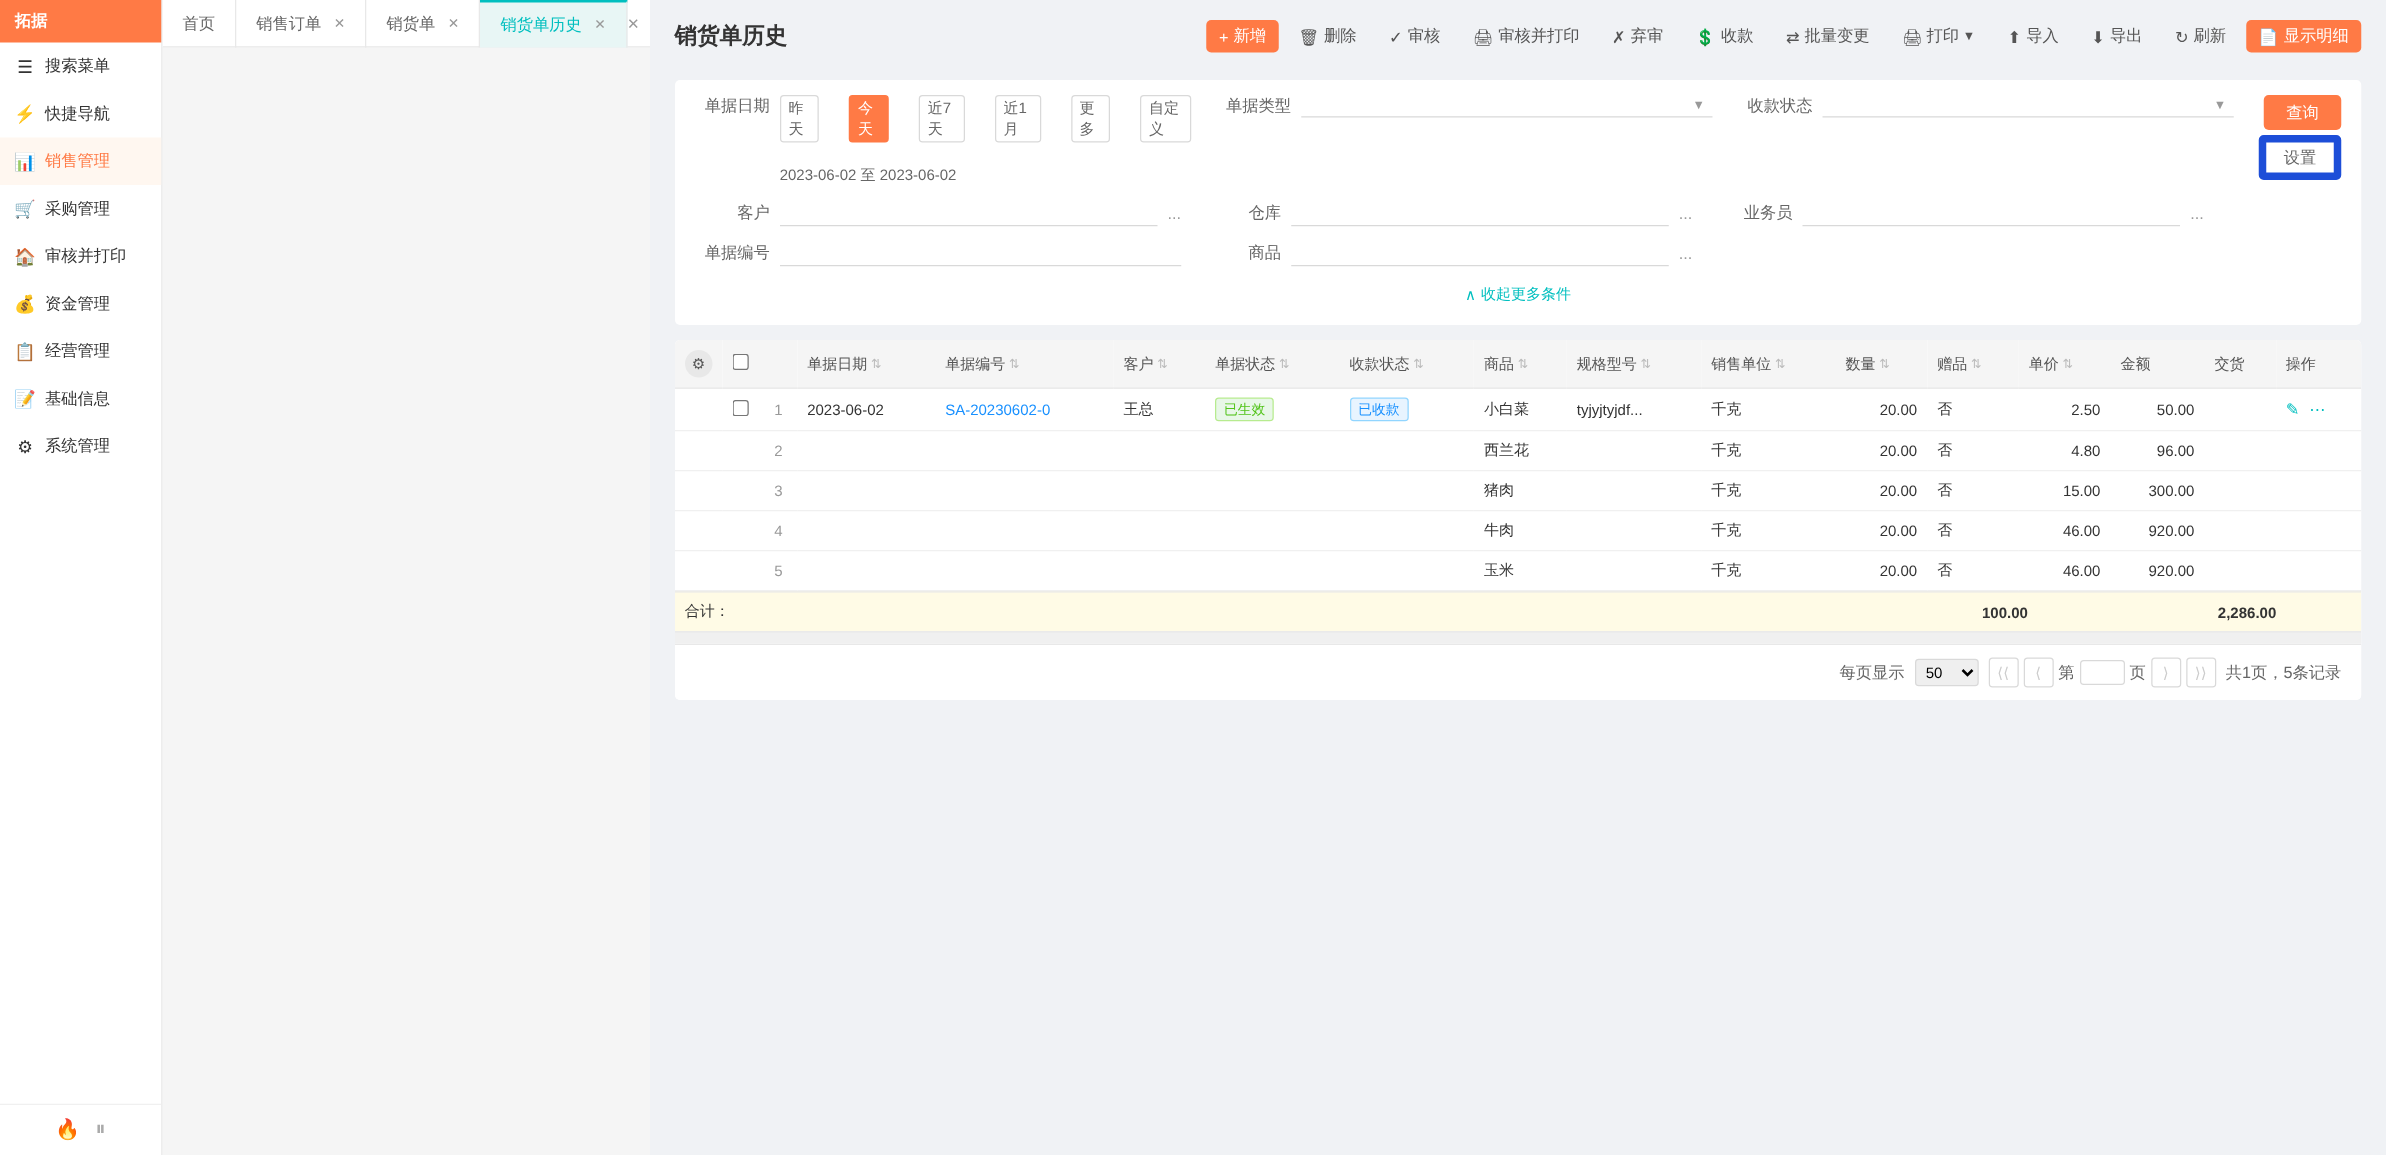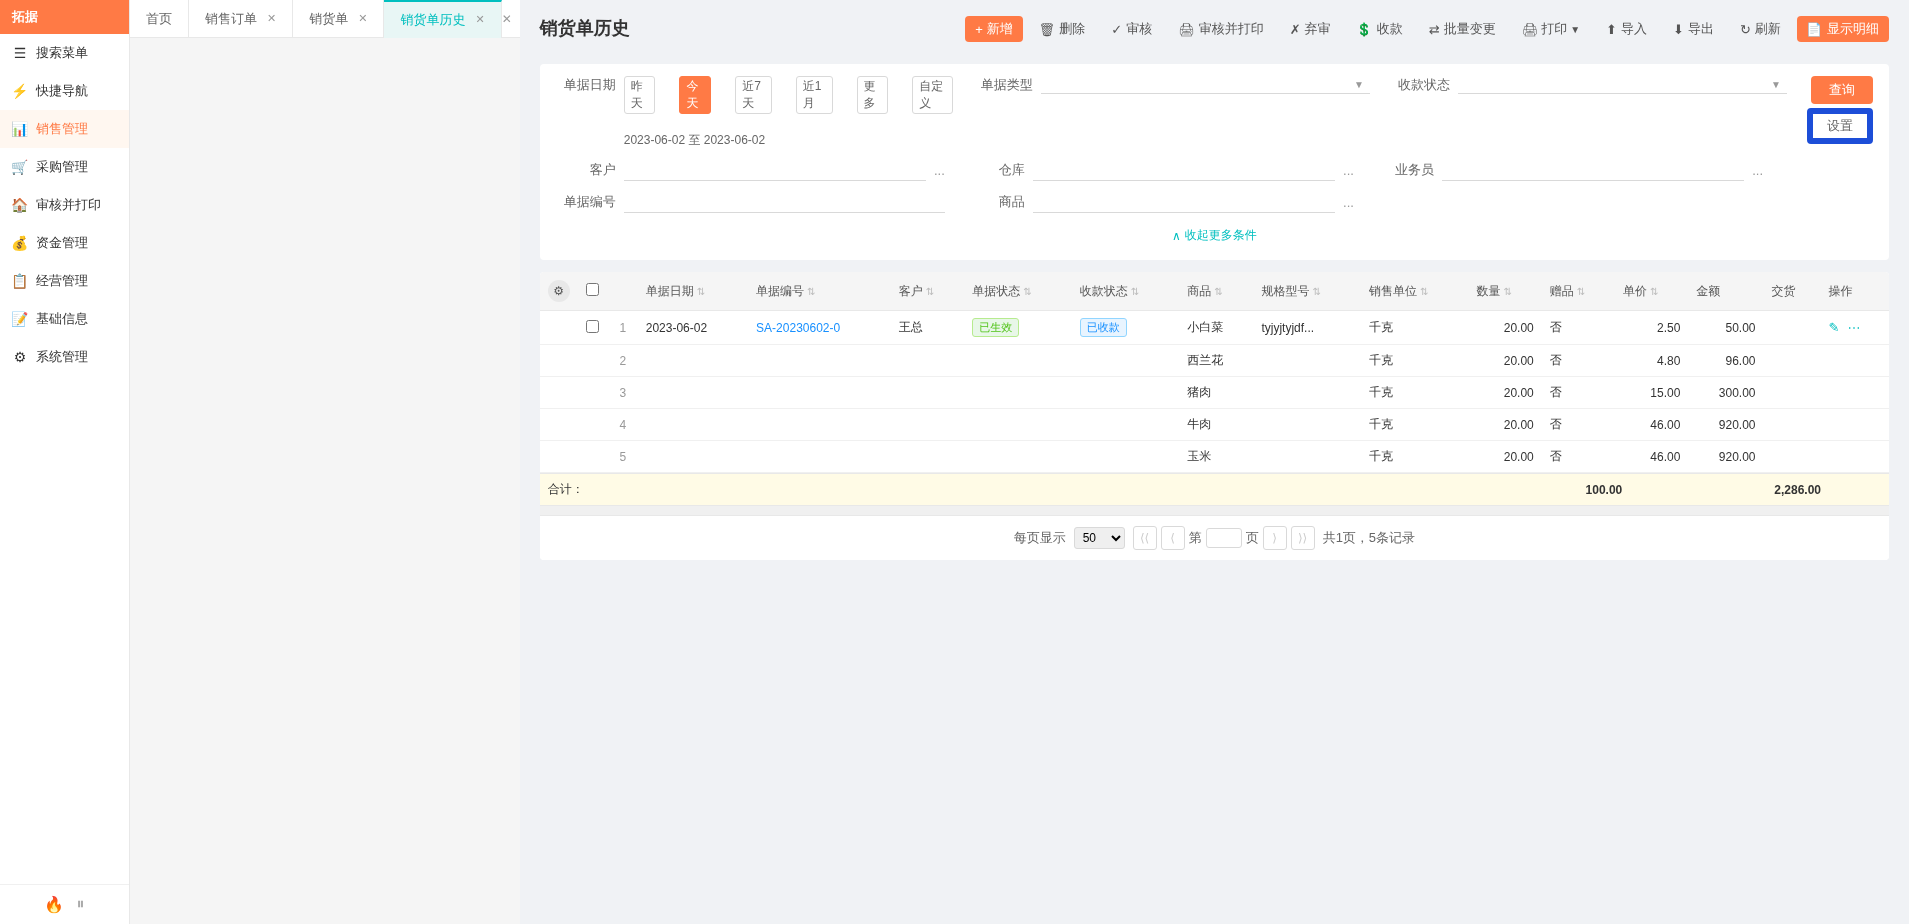--- a/index.html
+++ b/index.html
@@ -68,21 +68,21 @@
     .action-btn { color: #00bfbf; cursor: pointer; font-size: 13px; }
 
     
     .table-footer { background: #fffbe6; padding: 7px 8px; display: flex; align-items: center; font-size: 12px; color: #333; border-top: 1px solid #e8e8e8; }
     .footer-label { min-width: 80px; }
     .footer-values { display: flex; flex: 1; }
     .footer-qty { flex: 1; text-align: right; padding-right: 120px; font-weight: bold; }
     .footer-amount { min-width: 100px; text-align: right; padding-right: 60px; font-weight: bold; margin-left: 32px; }
 
     
-    .pagination { display: flex; align-items: center; justify-content: center; padding: 10px 16px; background: #fff; border-top: 1px solid #e8e8e8; gap: 8px; font-size: 13px; }
+    .pagination { display: flex; align-items: center; justify-content: flex-end; padding: 10px 16px; background: #fff; border-top: 1px solid #e8e8e8; gap: 8px; font-size: 13px; }
     .page-size-label { color: #666; }
     .page-size-select { border: 1px solid #d9d9d9; border-radius: 3px; padding: 2px 4px; font-size: 12px; }
     .page-nav { display: flex; align-items: center; gap: 4px; }
     .page-nav-btn { width: 24px; height: 24px; display: flex; align-items: center; justify-content: center; border: 1px solid #d9d9d9; border-radius: 3px; cursor: pointer; color: #666; font-size: 12px; }
     .page-nav-btn.disabled { color: #ccc; cursor: not-allowed; }
     .page-info { color: #666; }
     .page-input { width: 36px; border: 1px solid #d9d9d9; border-radius: 3px; padding: 2px 4px; text-align: center; font-size: 12px; }
 
     
     .scrollbar-row { height: 10px; background: #f0f0f0; border-top: 1px solid #e8e8e8; }

